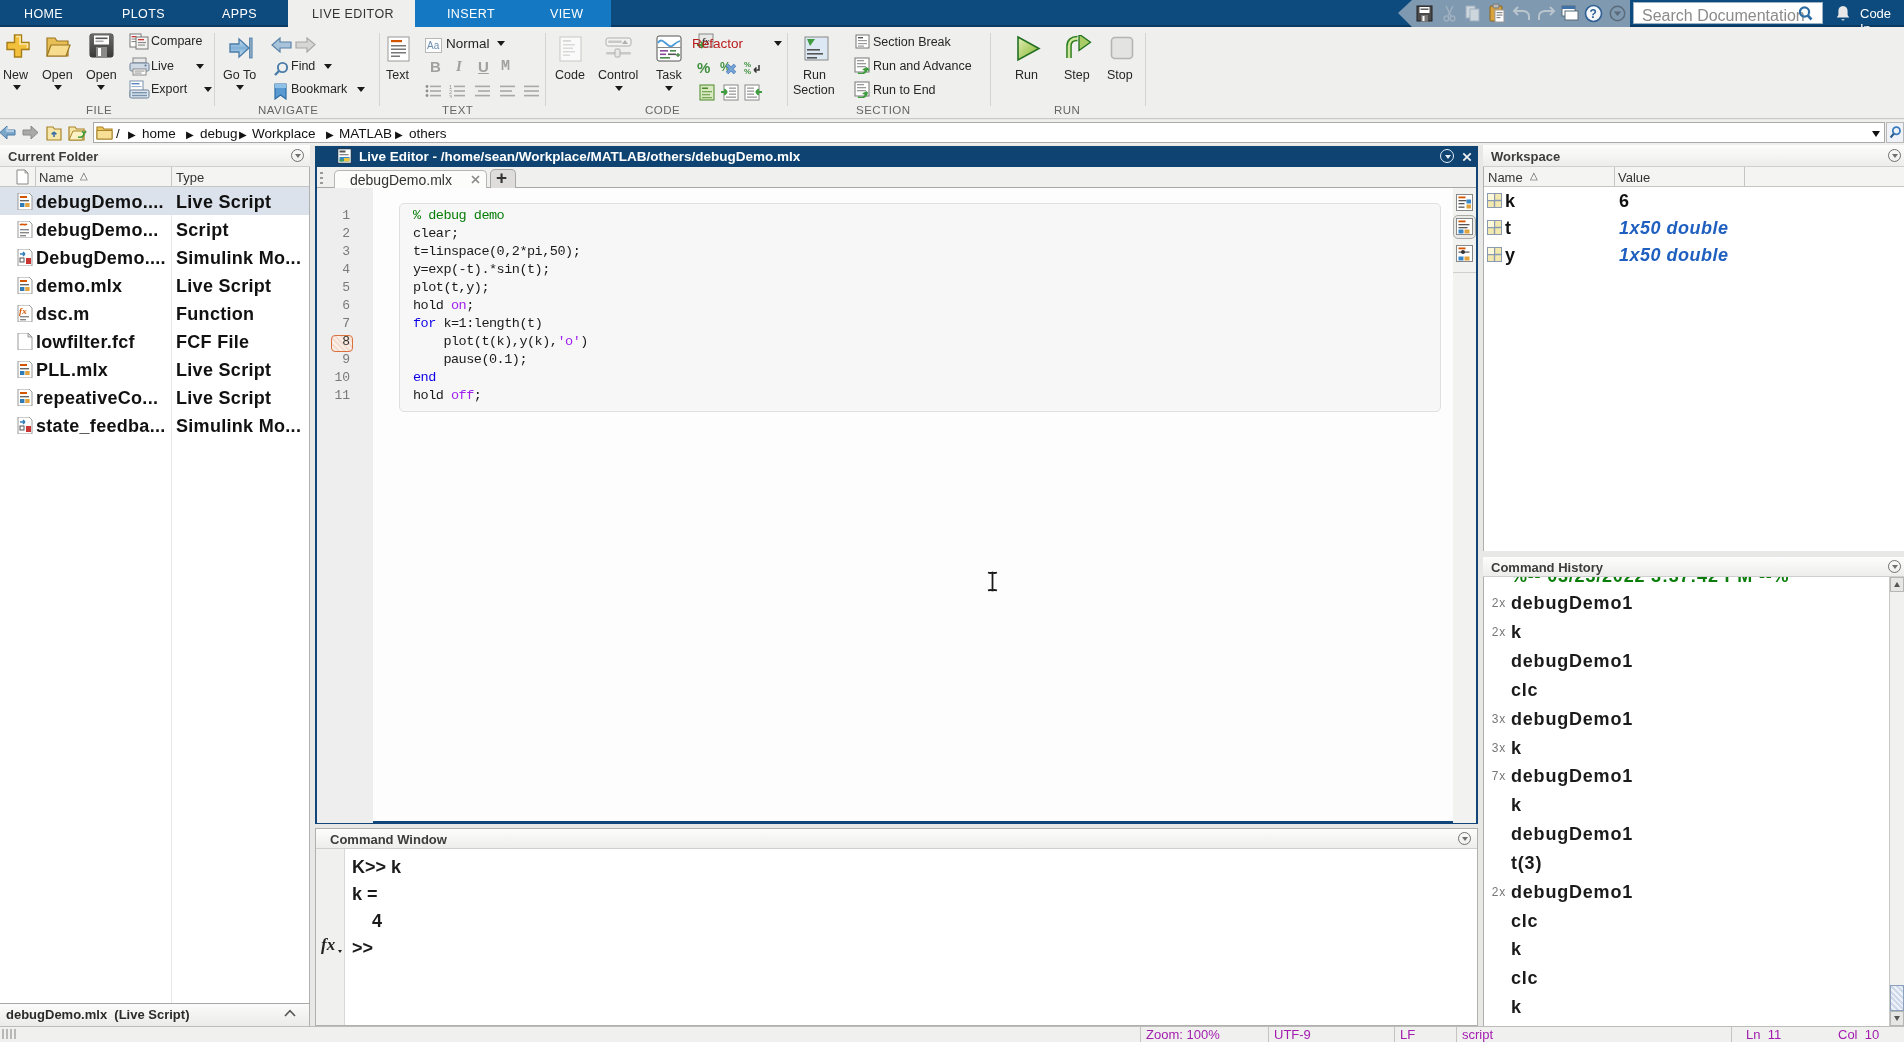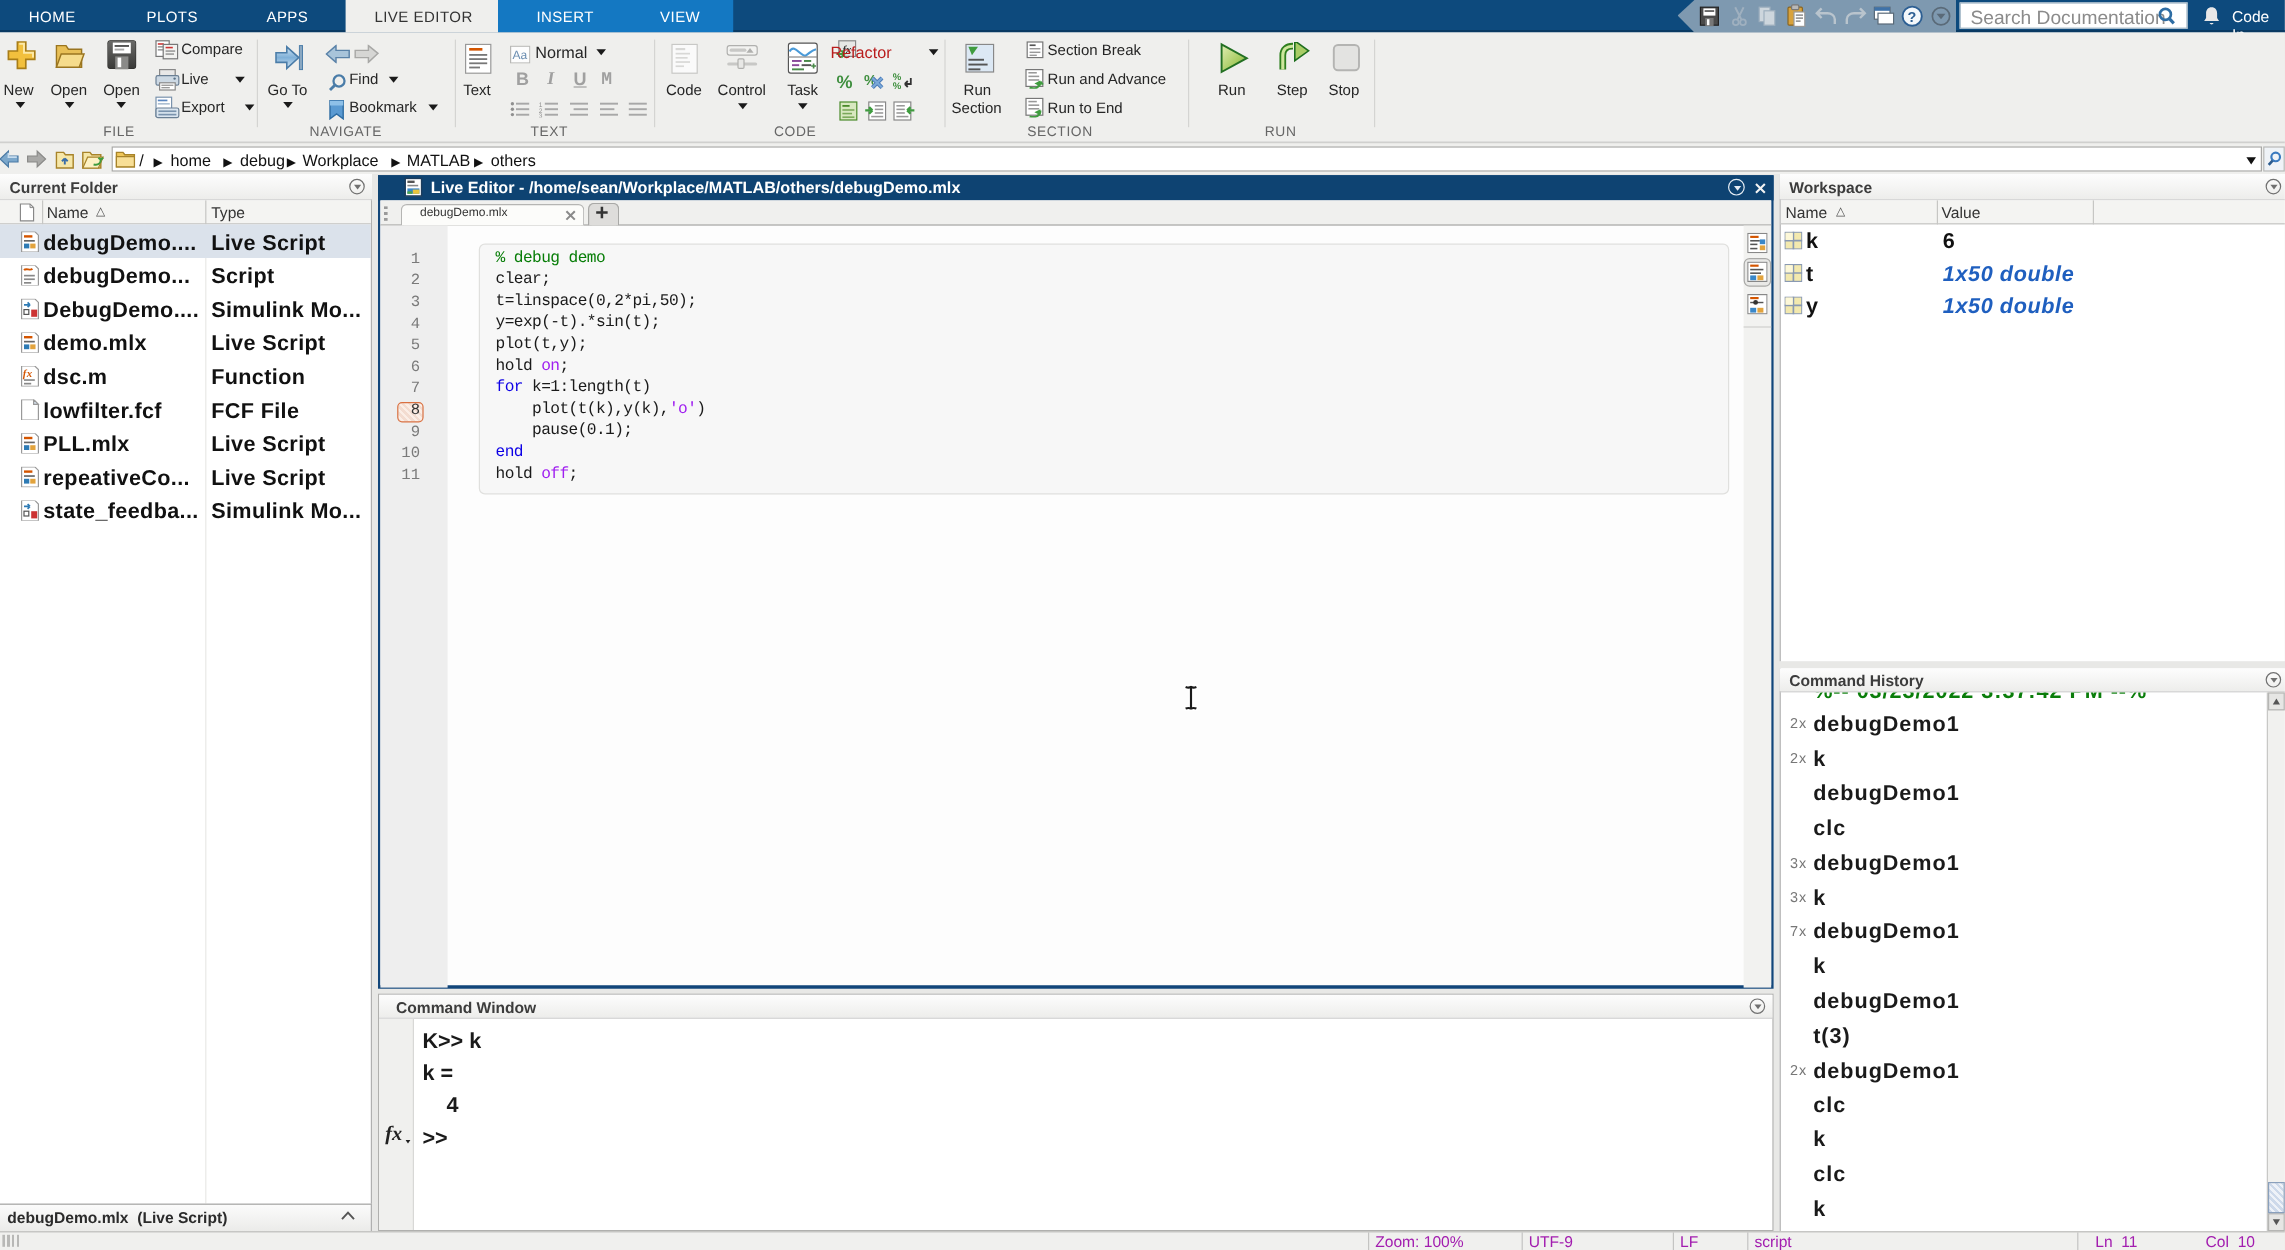--- a/index.html
+++ b/index.html
@@ -536,21 +536,21 @@
     <rect x="2.5" y="11.5" width="4" height="2" fill="#4aa54a"></rect>
   </svg>
 <div class="a" style="left:1440px;top:149px;width:14px;height:14px;border:1.4px solid #e6edf4;border-radius:50%"></div>
 <div class="a" style="left:1444.5px;top:154.5px;width:0;height:0;border-left:3.4px solid transparent;border-right:3.4px solid transparent;border-top:4.6px solid #e6edf4"></div>
 <svg class="a" style="left:1461px;top:151px" width="12" height="12" viewBox="0 0 13 13">
     <path d="M2.5 2.5l8 8M10.5 2.5l-8 8" stroke="#f2f2f2" stroke-width="1.9"></path>
   </svg>
 
 <div class="a" style="left:317px;top:167px;width:1159px;height:21px;background:#f0f0ee;border-bottom:1px solid #a8a8a6"></div>
 <div class="a" style="left:334px;top:170px;width:153px;height:18px;background:#fcfcfa;border:1px solid #b5b5b3;border-bottom:none;border-radius:5px 5px 0 0"></div>
-<span class="a" style="left:350px;top:172px;font-size:10px;color:#333">debugDemo.mlx</span>
+<span class="a" style="left:350px;top:172px;font-size:14px;color:#333">debugDemo.mlx</span>
 <svg class="a" style="left:470px;top:174px" width="11" height="11" viewBox="0 0 11 11">
     <path d="M2 2l7 7M9 2l-7 7" stroke="#8a8a8a" stroke-width="1.7"></path>
   </svg>
 <div class="a" style="left:490px;top:169px;width:26px;height:19px;background:#dedddb;border:1px solid #a9a9a7;border-bottom:none;border-radius:5px 5px 0 0"></div>
 <span class="a" style="left:496px;top:167px;font-size:19px;font-weight:bold;color:#333">+</span>
 <div class="a" style="left:320px;top:172px;width:3px;height:12px;background:repeating-linear-gradient(#9a9a9a 0 2px,transparent 2px 5px)"></div>
 
 <div class="a" style="left:317px;top:188px;width:56px;height:635px;background:#eeeeee"></div>
 <div class="a" style="left:1453px;top:188px;width:23px;height:635px;background:#f2f2f0"></div>
 <div class="a" style="left:1453px;top:272px;width:23px;height:1px;background:#cfcfcd"></div>

